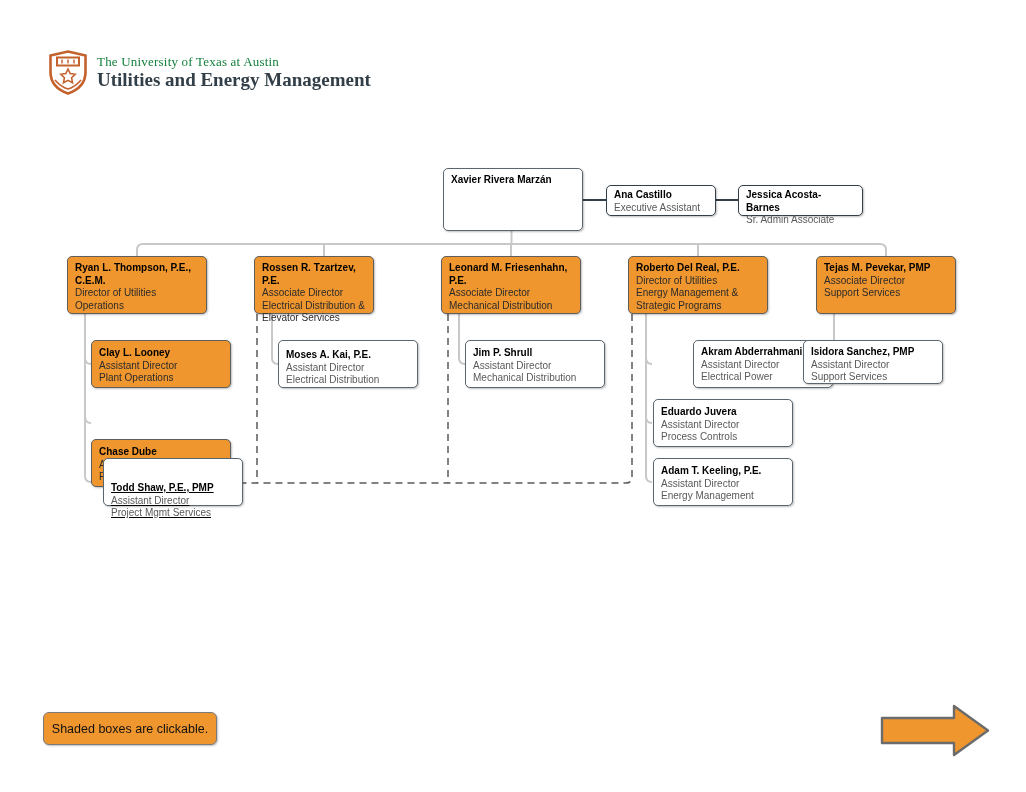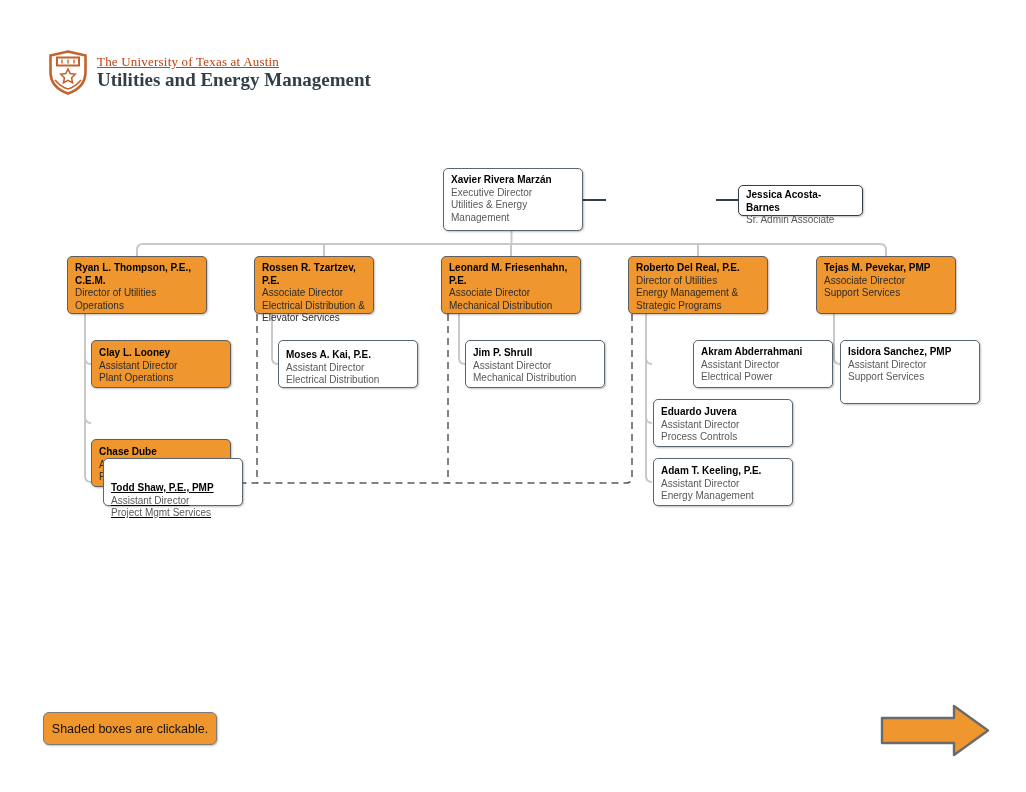--- a/index.html
+++ b/index.html
@@ -10,21 +10,21 @@
     height: 792px;
     background: #ffffff;
     font-family: "Liberation Sans", sans-serif;
     overflow: hidden;
   }
   
   .logo-block { position: absolute; left: 48px; top: 50px; display: flex; align-items: center; gap: 9px; }
   .logo-icon { width: 40px; height: 45px; flex: 0 0 auto; }
   .logo-text .uni-line {
     font-family: "Liberation Serif", serif;
-    color: #c2410c; font-size: 13px; line-height: 15px; letter-spacing: .2px; text-decoration: underline;
+    color: #15803d; font-size: 13px; line-height: 15px; letter-spacing: .2px;
   }
   .logo-text .dept-line {
     font-family: "Liberation Serif", serif;
     color: #333F48; font-size: 19px; font-weight: 600; line-height: 22px;
   }
   .doc-title {
     position: absolute; right: 28px; top: 48px; text-align: right;
     color: #1a1a1a; font-size: 13.5px; line-height: 17px;
   }
   
@@ -101,25 +101,26 @@
 
     <g stroke="#595959" stroke-width="1.5" fill="none" stroke-dasharray="7 5">
       <path d="M257,314 V483"></path>
       <path d="M448,314 V483"></path>
       <path d="M632,314 V477 Q632,483 626,483 H231"></path>
     </g>
   </svg>
 
   <div class="obox" style="left:443px; top:168px; width:140px; height:63px;">
     <div class="name">Xavier Rivera Marzán</div>
-    <div class="sub">Executive Director
-Utilities &amp; Energy
-Management</div>
-  </div>
-
+  </div>
+
+  <div class="obox small" style="left:606px; top:185px; width:110px; height:31px;">
+    <div class="name">Ana Castillo</div>
+    <div class="sub">Executive Assistant</div>
+  </div>
 
   <div class="obox small" style="left:738px; top:185px; width:125px; height:31px;">
     <div class="name">Jessica Acosta-Barnes</div>
     <div class="sub">Sr. Admin Associate</div>
   </div>
 
   <div class="obox orange" style="left:67px; top:256px; width:140px; height:58px;">
     <div class="name">Ryan L. Thompson, P.E., C.E.M.</div>
     <div class="sub">Director of Utilities
 Operations</div>
@@ -184,21 +185,21 @@
     <div class="name">Eduardo Juvera</div>
     <div class="sub">Assistant Director
 Process Controls</div>
   </div>
   <div class="obox" style="left:653px; top:458px; width:140px; height:48px; padding-top:6px;">
     <div class="name">Adam T. Keeling, P.E.</div>
     <div class="sub">Assistant Director
 Energy Management</div>
   </div>
 
-  <div class="obox" style="left:840px; top:340px; width:140px; height:64px; ">
+  <div class="obox" style="left:803px; top:340px; width:140px; height:44px; ">
     <div class="name">Isidora Sanchez, PMP</div>
     <div class="sub">Assistant Director
 Support Services</div>
   </div>
 
   <div class="legend">
     <span>Shaded boxes are clickable.</span>
   </div>
 
   <svg class="next-arrow" width="120" height="64" viewBox="0 0 120 64">

